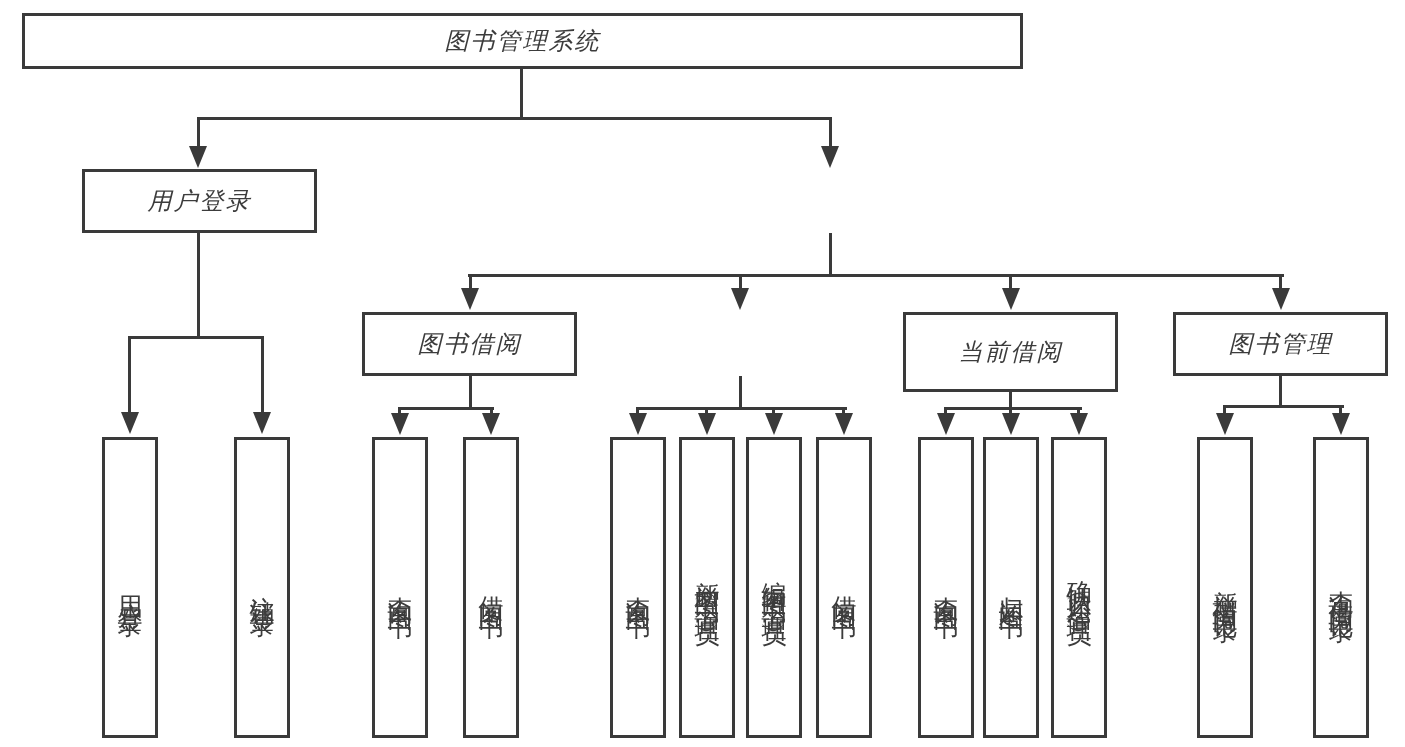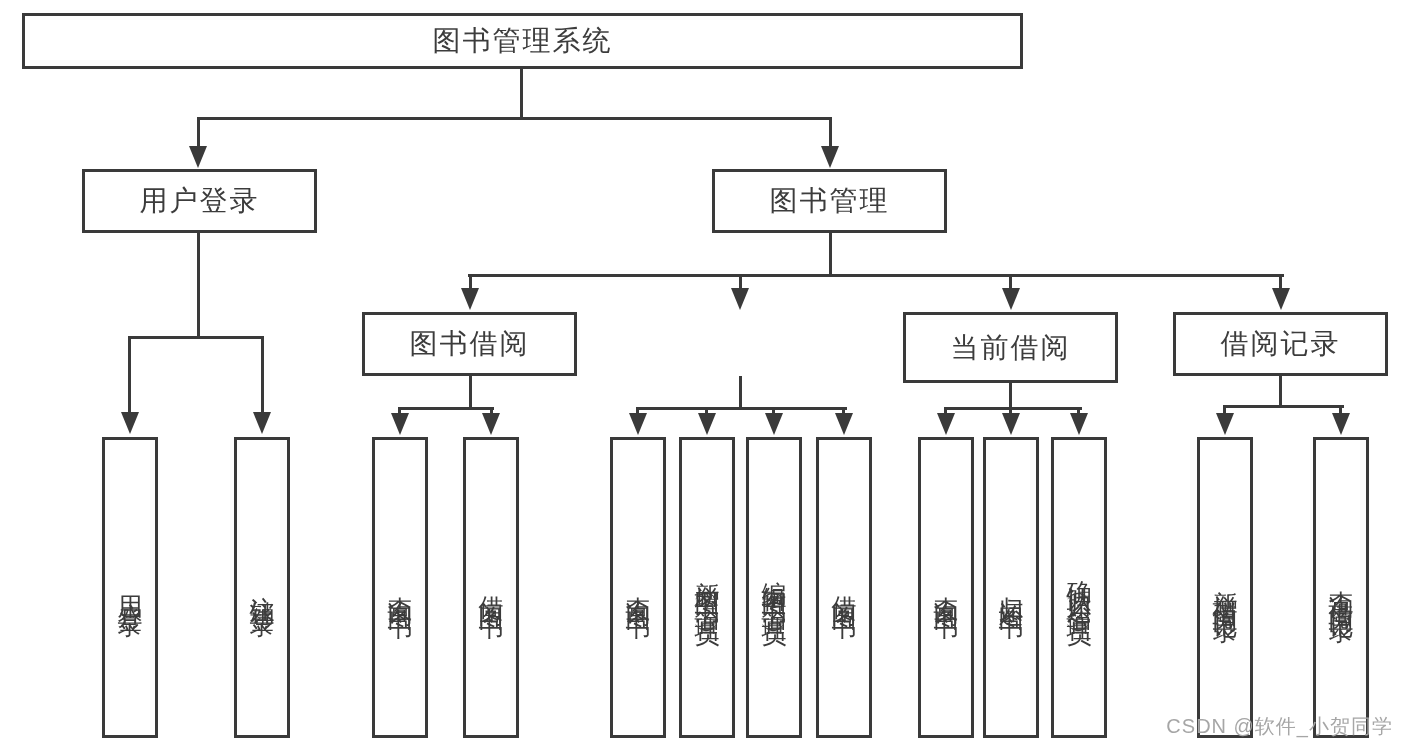--- a/index.html
+++ b/index.html
@@ -6,21 +6,21 @@
   .canvas {
     position:relative; width:1405px; height:747px; background:#ffffff;
     font-family:"Liberation Sans","DejaVu Sans",sans-serif;
     color:#3c3c3c; overflow:hidden;
   }
   .box {
     position:absolute; box-sizing:border-box;
     border:3px solid #3a3a3a; background:#ffffff;
     display:flex; align-items:center; justify-content:center;
   }
-  .hlabel { font-size:28px; letter-spacing:2px; white-space:nowrap; }
+  .hlabel { font-size:24px; letter-spacing:2px; white-space:nowrap;font-style:italic; }
   .vtext {
     writing-mode:vertical-rl; text-orientation:mixed;
     font-size:25px; letter-spacing:6px; line-height:1;
     white-space:nowrap;
   }
   .line { position:absolute; background:#3a3a3a; }
   .arr {
     position:absolute; width:0; height:0;
     border-left:9px solid transparent; border-right:9px solid transparent;
     border-top:22px solid #3a3a3a;
@@ -96,32 +96,29 @@
   <div class="arr" style="left:1216px;top:413px"></div>
   <div class="arr" style="left:1332px;top:413px"></div>
 
   <div class="box" style="left:22px;top:13px;width:1001px;height:56px">
     <span class="hlabel">图书管理系统</span>
   </div>
 
   <div class="box" style="left:82px;top:169px;width:235px;height:64px">
     <span class="hlabel">用户登录</span>
   </div>
-  <div class="box" style="left:712px;top:169px;width:235px;height:64px">
-    <span class="hlabel">图书管理</span>
-  </div>
 
   <div class="box" style="left:362px;top:312px;width:215px;height:64px">
     <span class="hlabel">图书借阅</span>
   </div>
-  <div class="box" style="left:903px;top:312px;width:215px;height:71px">
+  <div class="box" style="left:903px;top:312px;width:215px;height:80px">
     <span class="hlabel">当前借阅</span>
   </div>
   <div class="box" style="left:1173px;top:312px;width:215px;height:64px">
-    <span class="hlabel">借阅记录</span>
+    <span class="hlabel">图书管理</span>
   </div>
 
   <div class="box" style="left:102px;top:437px;width:56px;height:301px">
     <span class="vtext">用户登录</span>
   </div>
   <div class="box" style="left:234px;top:437px;width:56px;height:301px">
     <span class="vtext">注销登录</span>
   </div>
 
   <div class="box" style="left:372px;top:437px;width:56px;height:301px">
@@ -154,15 +151,14 @@
     <span class="vtext">确认归还（管理员）</span>
   </div>
 
   <div class="box" style="left:1197px;top:437px;width:56px;height:301px">
     <span class="vtext">新增借阅记录</span>
   </div>
   <div class="box" style="left:1313px;top:437px;width:56px;height:301px">
     <span class="vtext">查询借阅记录</span>
   </div>
 
-  <div class="watermark">CSDN @软件_小贺同学</div>
 
 </div>
 
 </body></html>

